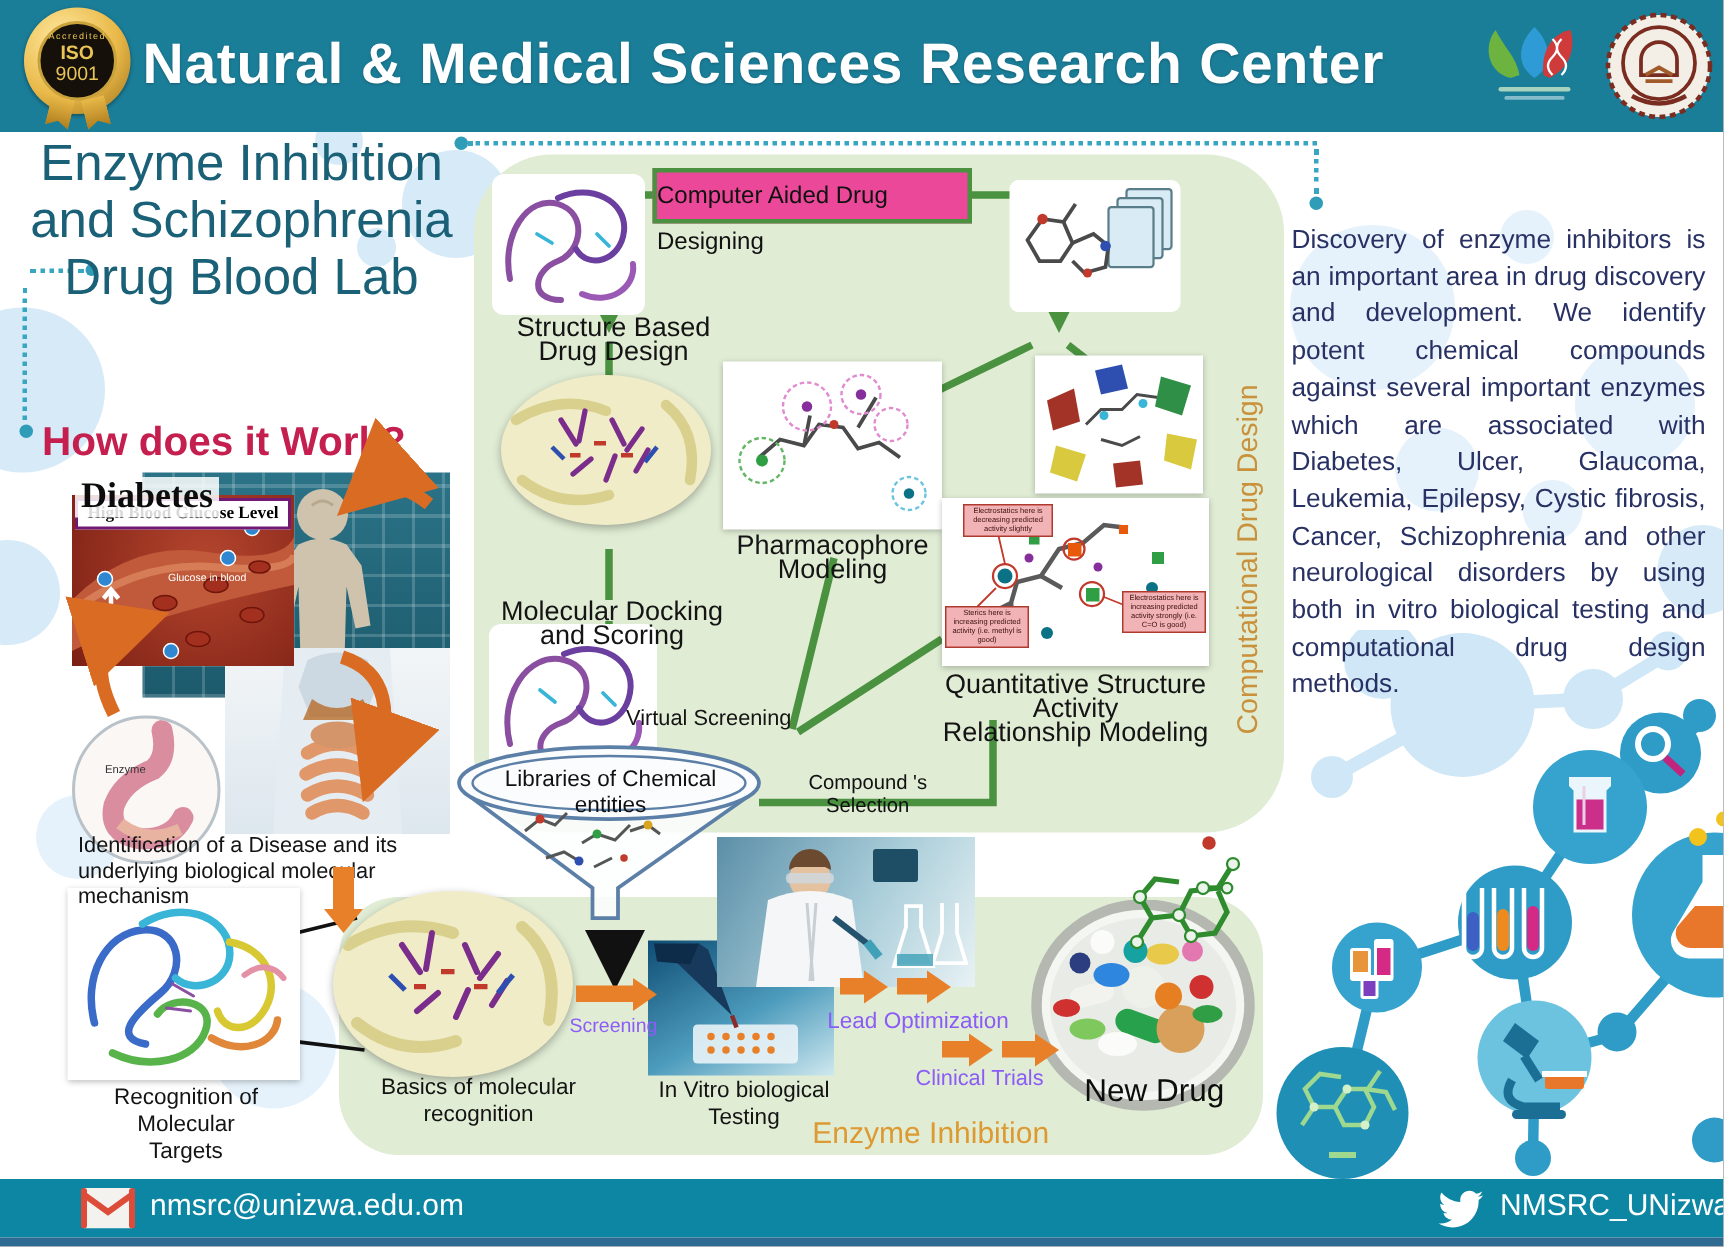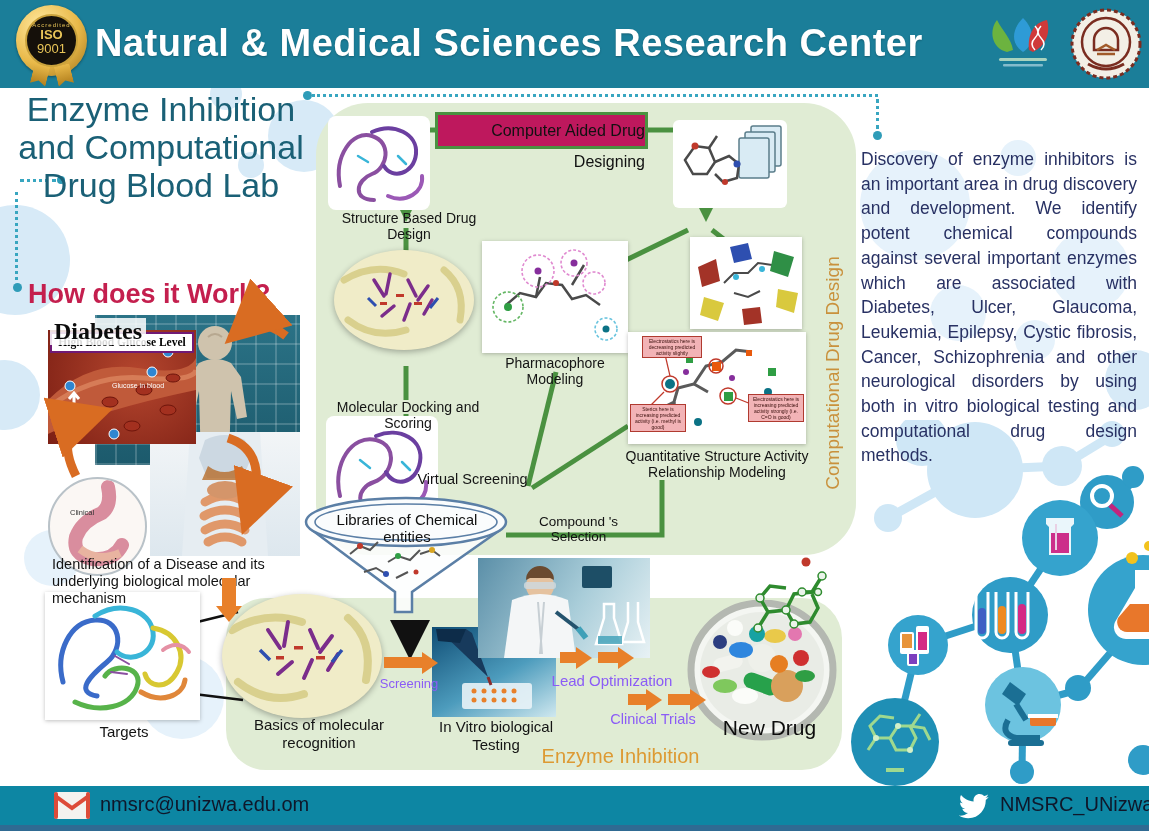--- a/index.html
+++ b/index.html
@@ -19,21 +19,21 @@
   .badge .num { font-size:13px; font-weight:normal; line-height:13px; }
   .badge .rib { position:absolute; top:60px; width:16px; height:20px; background:linear-gradient(#e9b949,#b07d1c); }
   .badge .rib.l { left:18px; transform:rotate(14deg); clip-path:polygon(0 0,100% 0,100% 100%,50% 78%,0 100%); }
   .badge .rib.r { left:42px; transform:rotate(-14deg); clip-path:polygon(0 0,100% 0,100% 100%,50% 78%,0 100%); }
   .logo-nmsrc { position:absolute; left:983px; top:12px; width:80px; height:64px; }
   .logo-emblem { position:absolute; left:1070px; top:8px; width:72px; height:72px; }
 
   
   .footer { position:absolute; left:0; top:786px; width:1149px; height:39px; background:#0d86a3; z-index:10; }
   .footer-strip { position:absolute; left:0; top:825px; width:1149px; height:6px; background:#2f6a92; z-index:10; }
-  .email-text, .tw-text { position:absolute; top:7px; color:#0f172a; font-size:20px; }
+  .email-text, .tw-text { position:absolute; top:7px; color:#ffffff; font-size:20px; }
   .email-text { left:100px; }
   .tw-text { left:1000px; }
   .gmail { position:absolute; left:54px; top:6px; width:36px; height:27px; }
   .twitter { position:absolute; left:958px; top:5px; width:32px; height:30px; }
 
   
   .bubble { position:absolute; border-radius:50%; background:#d7eaf7; z-index:0; }
   .bubble.lighter { background:#e6f2fb; }
   .dotline-h { position:absolute; height:0; border-top:3px dotted #38a6c0; z-index:1; }
   .dotline-v { position:absolute; width:0; border-left:3px dotted #38a6c0; z-index:1; }
@@ -57,22 +57,22 @@
   .tiny-wlabel { position:absolute; z-index:5; color:#fff; font-size:7px; }
   .diabetes-label { position:absolute; left:50px; top:318px; z-index:5; font-family:"Liberation Serif",serif; font-weight:bold; font-size:24px; color:#0c0c0c; background:rgba(255,255,255,.85); padding:0 4px; }
   .stomach-img { left:48px; top:477px; width:99px; height:99px; border-radius:50%; background:#fbf7f4; border:2px solid #b9c2c8; }
   .stomach-label { position:absolute; left:70px; top:508px; z-index:5; font-size:7.5px; color:#333; }
 
   
   .panel { position:absolute; background:#e0ecd4; z-index:1; }
   .panel.center { left:316px; top:103px; width:540px; height:452px; border-radius:52px; }
   .panel.bottom { left:226px; top:598px; width:616px; height:172px; border-radius:40px; }
 
-  .cadd-box { position:absolute; left:435px; top:112px; width:213px; height:37px; background:#be185d; border:3px solid #4a9140; z-index:4; font-size:16px; color:#111; text-align:right; line-height:31px; }
-  .flabel { position:absolute; z-index:4; color:#141414; font-size:14px; text-align:center; line-height:16px; }
+  .cadd-box { position:absolute; left:435px; top:112px; width:213px; height:37px; background:#ec4899; border:3px solid #4a9140; z-index:4; font-size:16px; color:#111; text-align:left; line-height:31px; }
+  .flabel { position:absolute; z-index:4; color:#141414; font-size:18px; text-align:center; line-height:16px; }
   .vlabel { position:absolute; left:833px; top:373px; transform:translate(-50%,-50%) rotate(-90deg); white-space:nowrap; font-size:19px; color:#c9913c; z-index:4; }
 
   .white-card { background:#ffffff; box-shadow:0 1px 4px rgba(0,0,0,.25); }
   .qsar-note { position:absolute; background:#f2b3b6; border:1px solid #b03a30; color:#3a0f0c; font-size:5px; line-height:6px; text-align:center; padding:1px; z-index:5; }
 
   .funnel-text { position:absolute; left:322px; top:511px; width:170px; text-align:center; font-size:15px; color:#111; z-index:5; }
   .compound-label { position:absolute; left:516px; top:514px; width:125px; text-align:center; font-size:13.5px; color:#111; z-index:4; }
 
   
   .oarrow { position:absolute; z-index:4; }
@@ -245,21 +245,21 @@
   <div class="dot" style="left:303px;top:91px;width:9px;height:9px;"></div>
   <div class="dotline-v" style="left:876px;top:99px;height:30px;"></div>
   <div class="dot" style="left:873px;top:131px;width:9px;height:9px;"></div>
   <div class="dotline-h" style="left:20px;top:179px;width:36px;"></div>
   <div class="dot" style="left:57px;top:176px;width:8px;height:8px;"></div>
   <div class="dotline-v" style="left:15px;top:192px;height:88px;"></div>
   <div class="dot" style="left:13px;top:283px;width:9px;height:9px;"></div>
 
   <div class="main-title">
     <div>Enzyme Inhibition</div>
-    <div>and Computational</div>
+    <div>and Schizophrenia</div>
     <div>Drug Blood Lab</div>
   </div>
   <div class="how-heading">How does it Work?</div>
 
   <div class="img-ph body-img">
     <svg width="205" height="150" viewBox="0 0 205 150">
         <g fill="#cfc3ad">
           <circle cx="120" cy="28" r="17"></circle>
           <path d="M104 48 q16 -8 32 0 l10 14 6 40 -10 2 -6 -28 -2 74 h-28 l-2 -74 -6 28 -10 -2 6 -40 z"></path>
         </g>
@@ -304,36 +304,37 @@
   <div class="hbg-box">High Blood Glucose Level</div>
   <div class="tiny-wlabel" style="left:112px;top:382px;">Glucose in blood</div>
   <div class="tiny-wlabel" style="left:64px;top:406px;">Beta cell</div>
   <div class="diabetes-label">Diabetes</div>
   <div class="img-ph stomach-img">
     <svg width="95" height="95" viewBox="0 0 95 95">
         <path d="M58 8 q4 18 -6 26 q-20 8 -26 24 q-4 18 16 22 q22 2 30 -14" fill="none" stroke="#d98d9e" stroke-width="14" stroke-linecap="round"></path>
         <path d="M30 70 q18 14 40 4" stroke="#e8b3a0" stroke-width="8" fill="none"></path>
       </svg>
   </div>
-  <div class="stomach-label">Clinical</div>
+  <div class="stomach-label">Enzyme</div>
 
   <div class="caption left" style="left:52px;top:556px;width:252px;font-size:14.5px;line-height:17px;">Identification of a Disease and its underlying biological molecular mechanism</div>
 
   <div class="img-ph white-card" style="left:45px;top:592px;width:155px;height:128px;background:#fff;">
     <svg width="155" height="128" viewBox="0 0 155 128" fill="none" stroke-linecap="round">
       <path d="M18 90 C10 60 25 30 50 28 S80 55 62 70 S30 100 52 104" stroke="#3a6bc9" stroke-width="5"></path>
       <path d="M50 24 C75 8 105 18 108 40 S85 72 72 60" stroke="#39b5d8" stroke-width="5"></path>
       <path d="M30 110 C55 122 85 115 92 95 S70 70 60 84" stroke="#57b34a" stroke-width="5"></path>
       <path d="M108 36 C132 40 142 62 132 80 S104 96 100 82" stroke="#d8c832" stroke-width="5"></path>
       <path d="M96 100 C116 112 138 104 140 88" stroke="#e0873a" stroke-width="5"></path>
       <path d="M118 58 C128 50 138 52 144 60" stroke="#e591a5" stroke-width="4"></path>
       <path d="M70 64 l14 8 M66 80 l16 2" stroke="#8a4fa0" stroke-width="2"></path>
     </svg>
   </div>
   <div class="caption" style="left:45px;top:723px;width:158px;">
+    <div>Recognition of Molecular</div>
     <div>Targets</div>
   </div>
 
   <div class="panel center"></div>
   <div class="panel bottom"></div>
 
   <svg class="layer" width="1149" height="831">
     <defs>
       <marker id="ga" markerWidth="9" markerHeight="9" refX="7" refY="4.5" orient="auto">
           <path d="M0 0 L9 4.5 L0 9 z" fill="#4a9140"></path>

